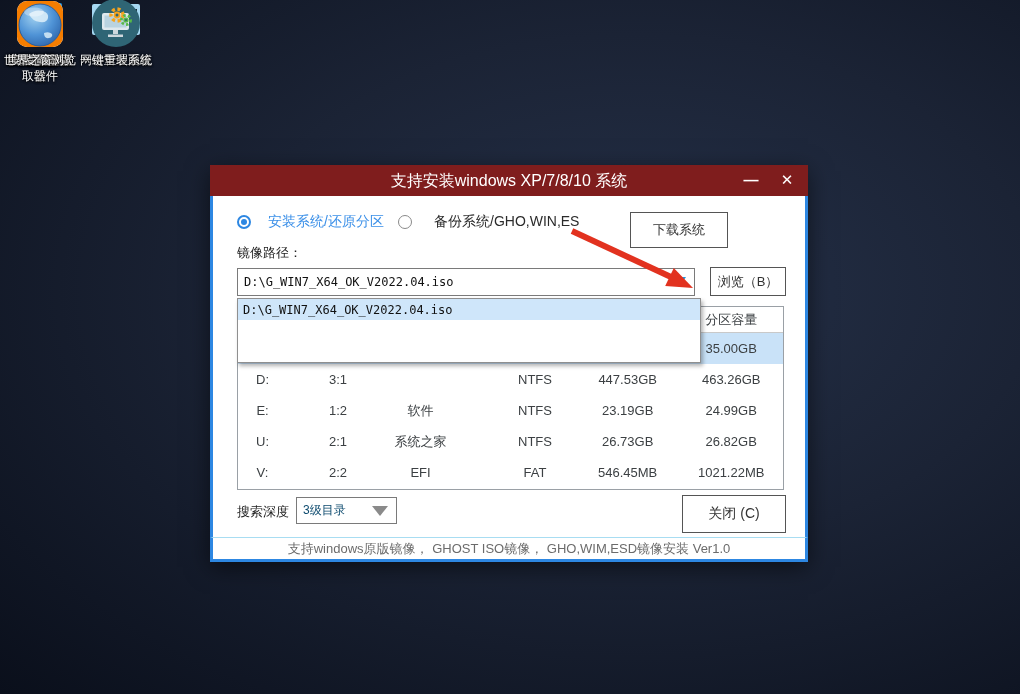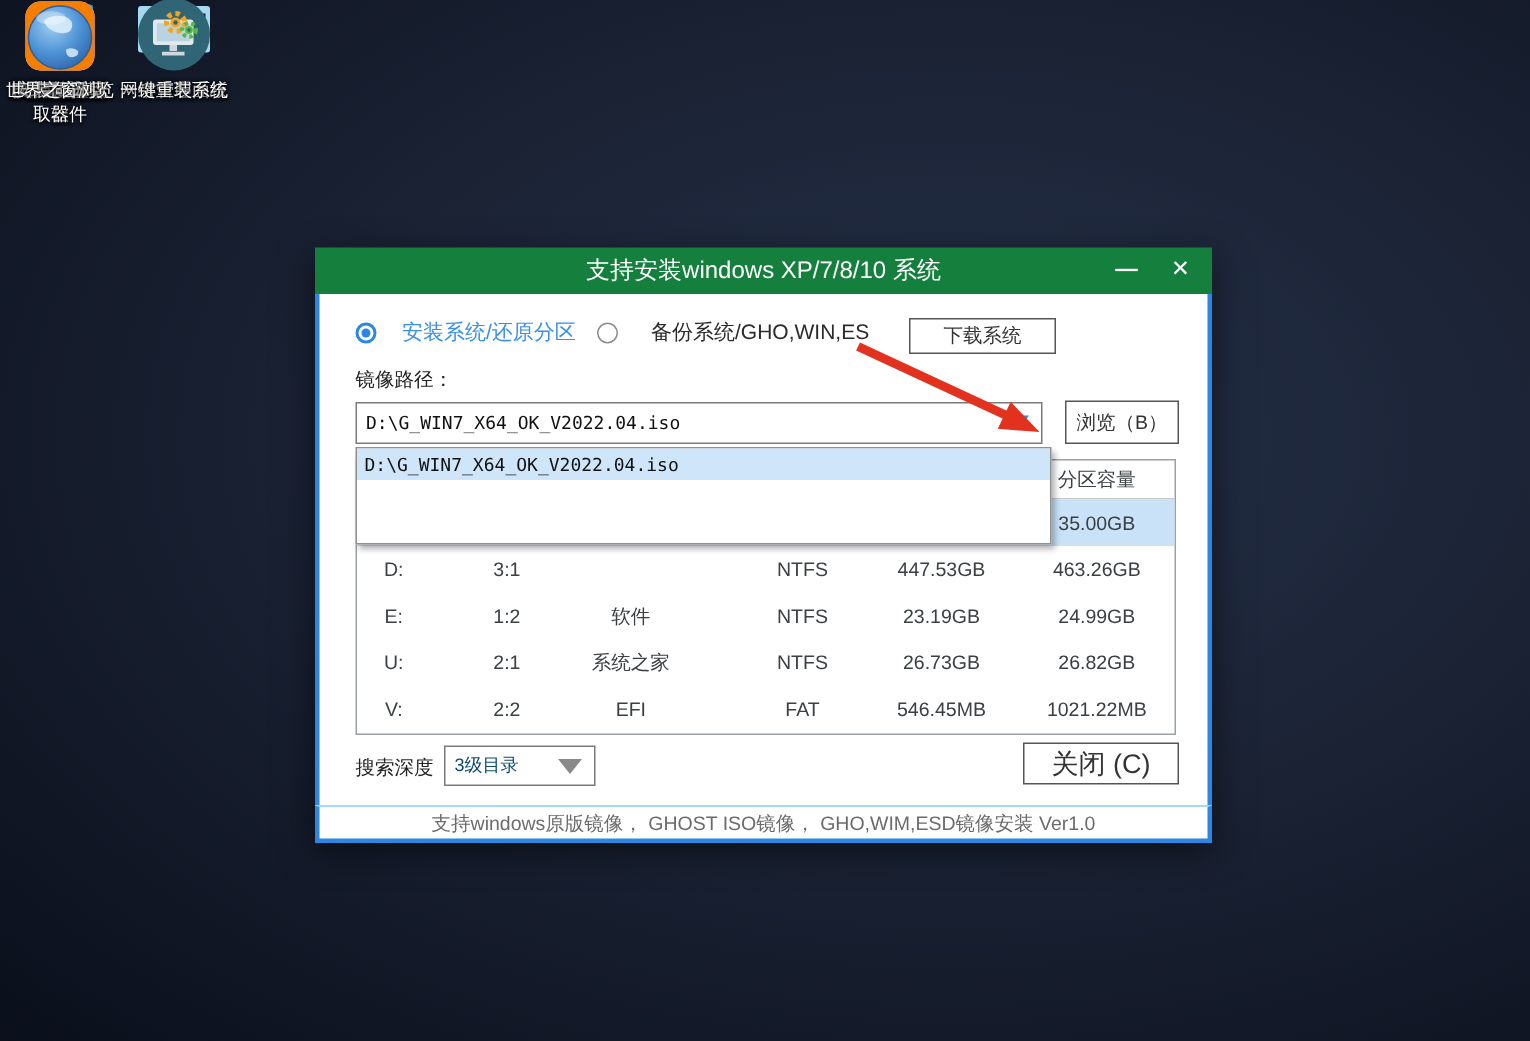--- a/index.html
+++ b/index.html
@@ -9,21 +9,21 @@
     background:radial-gradient(ellipse at 62% 42%, #253149 0%, #1b2335 45%, #0a0f1b 100%);
   }
   
   .dicon{position:absolute;display:flex;flex-direction:column;align-items:center;cursor:pointer;}
   .ig{height:48px;display:flex;align-items:flex-end;justify-content:center;}
   .ilab{margin-top:4px;font-size:12px;color:#fff;text-align:center;line-height:1.35;
         text-shadow:0 1px 2px #000,0 0 3px rgba(0,0,0,.8);}
   
   .dialog{position:absolute;left:210px;top:165px;width:598px;height:396px;z-index:10;
           box-shadow:0 6px 22px rgba(0,0,0,.55);}
-  .titlebar{position:absolute;left:0;top:0;width:598px;height:40px;background:#15803d;}
+  .titlebar{position:absolute;left:0;top:0;width:598px;height:40px;background:#7f1d1d;}
   .title{position:absolute;left:0;right:0;top:0;height:31px;line-height:31px;text-align:center;
          color:#fff;font-size:16px;}
   .winbtn{position:absolute;top:0;width:34px;height:31px;line-height:29px;text-align:center;
           color:#fff;font-size:15px;font-weight:bold;cursor:pointer;}
   .win-min{right:40px;}
   .win-close{right:4px;}
   .dbody{position:absolute;left:0;top:31px;width:592px;height:341px;background:#fff;
          border-left:3px solid #2d87e2;border-right:3px solid #2d87e2;}
   .statusbar{position:absolute;left:0;top:372px;width:592px;height:21px;background:#fff;
          border:3px solid #2d87e2;border-top:1px solid #a8ddf2;
@@ -235,21 +235,21 @@
     <div class="title">支持安装windows XP/7/8/10 系统</div>
     <div class="winbtn win-min">—</div>
     <div class="winbtn win-close">✕</div>
   </div>
   <div class="dbody"></div>
 
   <div class="abs radio on" style="left:27px;top:50px"></div>
   <div class="abs rlab1" style="left:48px;top:48px">安装系统/还原分区</div>
   <div class="abs radio off" style="left:188px;top:50px"></div>
   <div class="abs rlab2" style="left:224px;top:48px">备份系统/GHO,WIN,ES</div>
-  <div class="abs btn" style="left:396px;top:47px;width:98px;height:24px">下载系统</div>
+  <div class="abs btn" style="left:420px;top:47px;width:98px;height:36px">下载系统</div>
 
   <div class="abs plabel" style="left:27px;top:79px">镜像路径：</div>
   <div class="abs combo">
     <div class="ctext">D:\G_WIN7_X64_OK_V2022.04.iso</div>
     <div class="tri-blue"></div>
   </div>
   <div class="abs btn" style="left:500px;top:102px;width:76px;height:29px">浏览（B）</div>
 
   <div class="abs ptable">
     <div class="prow head">
@@ -304,21 +304,21 @@
 
   <div class="abs droplist">
     <div class="ditem hl">D:\G_WIN7_X64_OK_V2022.04.iso</div>
   </div>
 
   <div class="abs plabel" style="left:27px;top:338px">搜索深度</div>
   <div class="abs depthsel">
     <div class="ctext">3级目录</div>
     <div class="tri-gray"></div>
   </div>
-  <div class="abs btn" style="left:472px;top:330px;width:104px;height:28px;font-size:18px">关闭 (C)</div>
+  <div class="abs btn" style="left:472px;top:330px;width:104px;height:38px;font-size:14px">关闭 (C)</div>
 
   <div class="statusbar">支持windows原版镜像， GHOST ISO镜像， GHO,WIM,ESD镜像安装 Ver1.0</div>
 </div>
 
 <svg class="arrow" width="170" height="95" viewBox="0 0 170 95">
   <line x1="32" y1="26" x2="131" y2="72" stroke="#e2321f" stroke-width="6"></line>
   <polygon points="153,83 125.2,80.9 133.8,62.9" fill="#e2321f"></polygon>
 </svg>
 
 </body></html>

